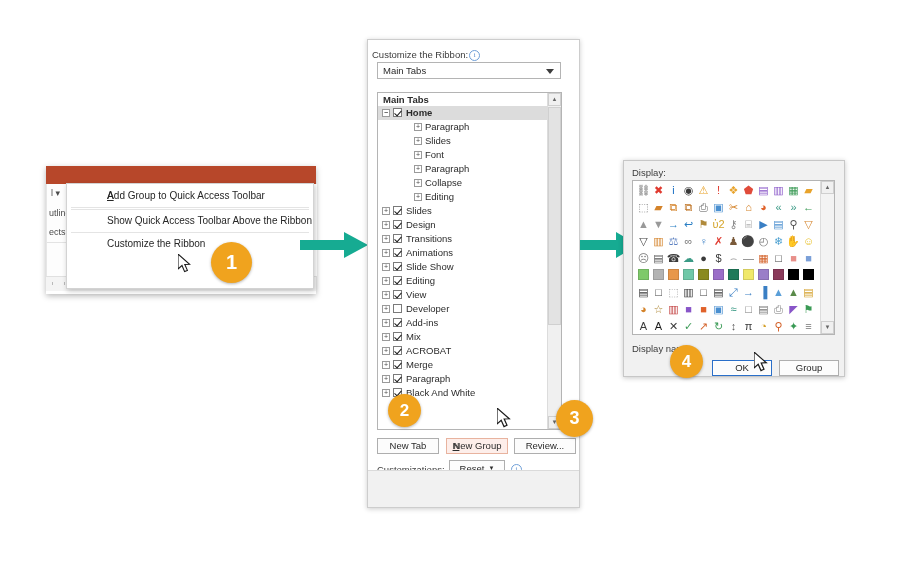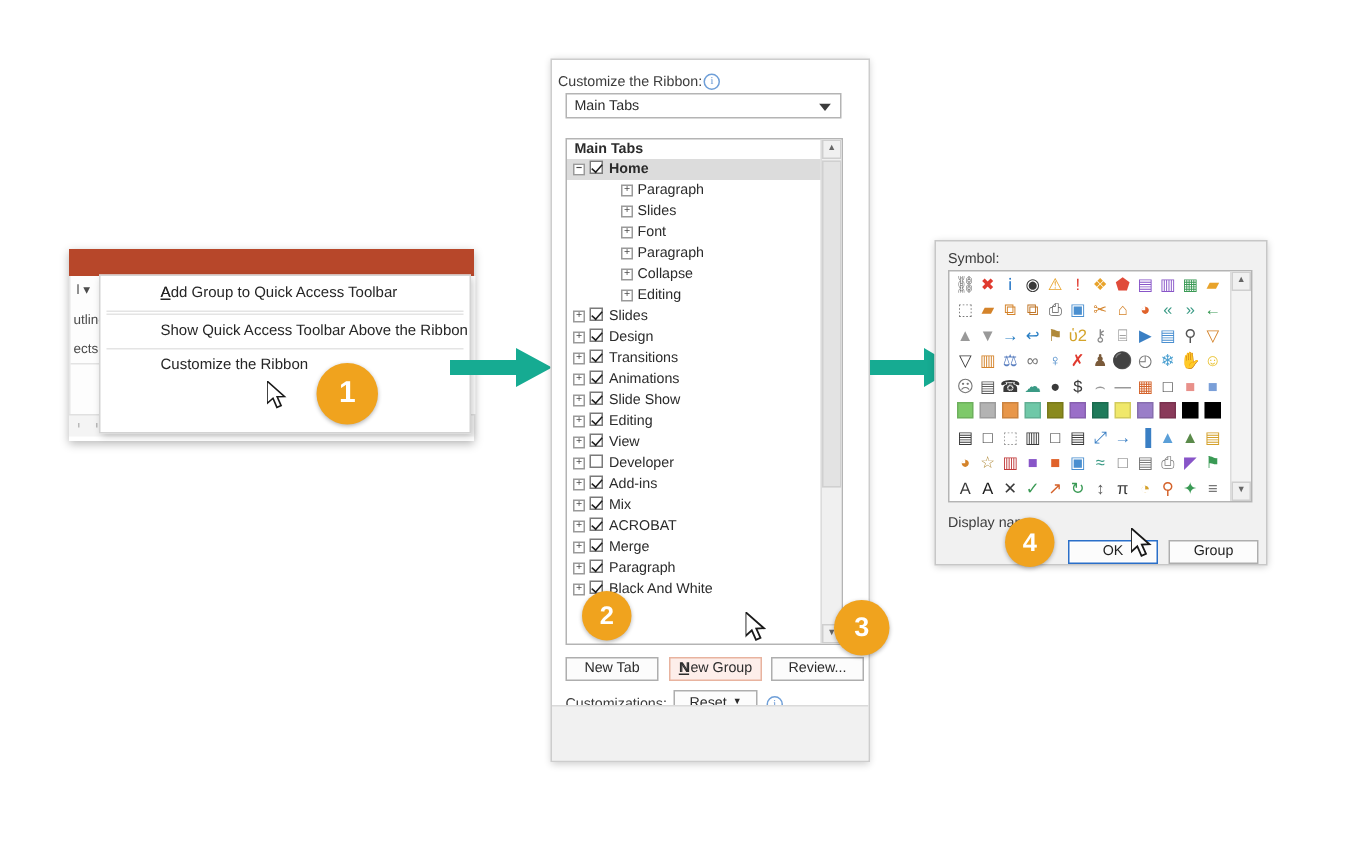--- a/index.html
+++ b/index.html
@@ -308,21 +308,21 @@
 
 <svg class="abs cursor" style="left:497px;top:408px;" width="17" height="22">
   <polygon points="0,0 0,16 4.2,12.2 7,18.6 10,17.2 7.2,11 12.3,10.8" fill="#fff" stroke="#1a1a1a" stroke-width="1.2"></polygon>
 </svg>
 
 <svg class="abs arrow" style="left:580px;top:232px;" width="60" height="26">
   <path d="M0,8 L36,8 L36,0 L58,13 L36,26 L36,18 L0,18 Z" fill="#16ab92"></path>
 </svg>
 
 <div class="abs" id="sym-dlg">
-  <div class="lbl" id="sym-label">Symbol:</div>
+  <div class="lbl" id="sym-label">Display:</div>
 
   <div id="sym-box">
     <div id="sym-grid">
         <div class="sym-row"><span class="sym-cell" style="color: rgb(106, 106, 106);">⛓</span><span class="sym-cell" style="color: rgb(224, 58, 47);">✖</span><span class="sym-cell" style="color: rgb(26, 111, 196);">ℹ</span><span class="sym-cell" style="color: rgb(58, 58, 58);">◉</span><span class="sym-cell" style="color: rgb(232, 163, 43);">⚠</span><span class="sym-cell" style="color: rgb(224, 58, 47);">!</span><span class="sym-cell" style="color: rgb(232, 163, 43);">❖</span><span class="sym-cell" style="color: rgb(224, 75, 58);">⬟</span><span class="sym-cell" style="color: rgb(136, 85, 200);">▤</span><span class="sym-cell" style="color: rgb(136, 85, 200);">▥</span><span class="sym-cell" style="color: rgb(58, 154, 85);">▦</span><span class="sym-cell" style="color: rgb(232, 163, 43);">▰</span></div>
         <div class="sym-row"><span class="sym-cell" style="color: rgb(119, 119, 119);">⬚</span><span class="sym-cell" style="color: rgb(212, 131, 42);">▰</span><span class="sym-cell" style="color: rgb(212, 131, 42);">⧉</span><span class="sym-cell" style="color: rgb(192, 118, 40);">⧉</span><span class="sym-cell" style="color: rgb(85, 85, 85);">⎙</span><span class="sym-cell" style="color: rgb(74, 143, 208);">▣</span><span class="sym-cell" style="color: rgb(212, 131, 42);">✂</span><span class="sym-cell" style="color: rgb(212, 131, 42);">⌂</span><span class="sym-cell" style="color: rgb(224, 98, 42);">◕</span><span class="sym-cell" style="color: rgb(58, 154, 133);">«</span><span class="sym-cell" style="color: rgb(58, 154, 133);">»</span><span class="sym-cell" style="color: rgb(58, 154, 85);">←</span></div>
         <div class="sym-row"><span class="sym-cell" style="color: rgb(153, 153, 153);">▲</span><span class="sym-cell" style="color: rgb(153, 153, 153);">▼</span><span class="sym-cell" style="color: rgb(42, 127, 196);">→</span><span class="sym-cell" style="color: rgb(42, 127, 196);">↩</span><span class="sym-cell" style="color: rgb(176, 138, 58);">⚑</span><span class="sym-cell" style="color: rgb(212, 164, 42);">ὑ2</span><span class="sym-cell" style="color: rgb(136, 136, 136);">⚷</span><span class="sym-cell" style="color: rgb(136, 136, 136);">⌸</span><span class="sym-cell" style="color: rgb(58, 127, 196);">▶</span><span class="sym-cell" style="color: rgb(74, 143, 208);">▤</span><span class="sym-cell" style="color: rgb(85, 85, 85);">⚲</span><span class="sym-cell" style="color: rgb(212, 131, 42);">▽</span></div>
         <div class="sym-row"><span class="sym-cell" style="color: rgb(58, 58, 58);">▽</span><span class="sym-cell" style="color: rgb(212, 131, 42);">▥</span><span class="sym-cell" style="color: rgb(90, 127, 192);">⚖</span><span class="sym-cell" style="color: rgb(119, 119, 119);">∞</span><span class="sym-cell" style="color: rgb(58, 127, 196);">♀</span><span class="sym-cell" style="color: rgb(224, 58, 47);">✗</span><span class="sym-cell" style="color: rgb(122, 90, 58);">♟</span><span class="sym-cell" style="color: rgb(58, 58, 58);">⚫</span><span class="sym-cell" style="color: rgb(119, 119, 119);">◴</span><span class="sym-cell" style="color: rgb(74, 159, 208);">❄</span><span class="sym-cell" style="color: rgb(212, 160, 122);">✋</span><span class="sym-cell" style="color: rgb(232, 192, 42);">☺</span></div>
         <div class="sym-row"><span class="sym-cell" style="color: rgb(119, 119, 119);">☹</span><span class="sym-cell" style="color: rgb(90, 90, 90);">▤</span><span class="sym-cell" style="color: rgb(58, 58, 58);">☎</span><span class="sym-cell" style="color: rgb(58, 154, 133);">☁</span><span class="sym-cell" style="color: rgb(58, 58, 58);">●</span><span class="sym-cell" style="color: rgb(58, 58, 58);">$</span><span class="sym-cell" style="color: rgb(153, 153, 153);">⌢</span><span class="sym-cell" style="color: rgb(119, 119, 119);">—</span><span class="sym-cell" style="color: rgb(212, 98, 42);">▦</span><span class="sym-cell" style="color: rgb(58, 58, 58);">□</span><span class="sym-cell" style="color: rgb(232, 144, 138);">■</span><span class="sym-cell" style="color: rgb(122, 159, 216);">■</span></div>
         <div class="sym-row"><span class="sym-cell"><span class="sw" style="background: rgb(126, 201, 106);"></span></span><span class="sym-cell"><span class="sw" style="background: rgb(179, 179, 179);"></span></span><span class="sym-cell"><span class="sw" style="background: rgb(232, 151, 74);"></span></span><span class="sym-cell"><span class="sw" style="background: rgb(111, 200, 168);"></span></span><span class="sym-cell"><span class="sw" style="background: rgb(138, 138, 30);"></span></span><span class="sym-cell"><span class="sw" style="background: rgb(154, 110, 200);"></span></span><span class="sym-cell"><span class="sw" style="background: rgb(30, 122, 90);"></span></span><span class="sym-cell"><span class="sw" style="background: rgb(240, 232, 106);"></span></span><span class="sym-cell"><span class="sw" style="background: rgb(154, 126, 200);"></span></span><span class="sym-cell"><span class="sw" style="background: rgb(138, 58, 90);"></span></span><span class="sym-cell"><span class="sw" style="background: rgb(0, 0, 0);"></span></span><span class="sym-cell"><span class="sw" style="background: rgb(0, 0, 0);"></span></span></div>
         <div class="sym-row"><span class="sym-cell" style="color: rgb(58, 58, 58);">▤</span><span class="sym-cell" style="color: rgb(58, 58, 58);">□</span><span class="sym-cell" style="color: rgb(153, 153, 153);">⬚</span><span class="sym-cell" style="color: rgb(58, 58, 58);">▥</span><span class="sym-cell" style="color: rgb(58, 58, 58);">□</span><span class="sym-cell" style="color: rgb(58, 58, 58);">▤</span><span class="sym-cell" style="color: rgb(58, 127, 196);">⤢</span><span class="sym-cell" style="color: rgb(58, 127, 196);">→</span><span class="sym-cell" style="color: rgb(58, 127, 196);">▐</span><span class="sym-cell" style="color: rgb(90, 159, 216);">▲</span><span class="sym-cell" style="color: rgb(90, 138, 74);">▲</span><span class="sym-cell" style="color: rgb(212, 160, 42);">▤</span></div>

